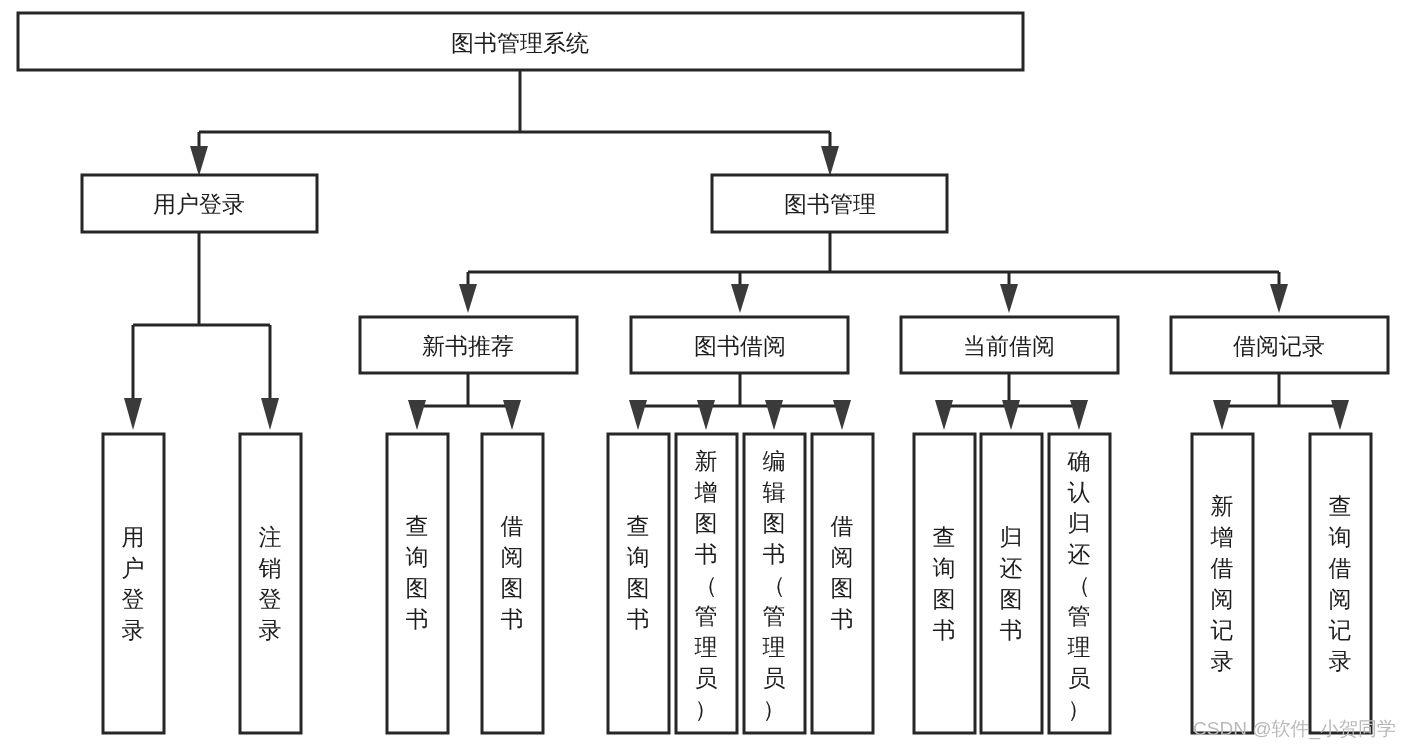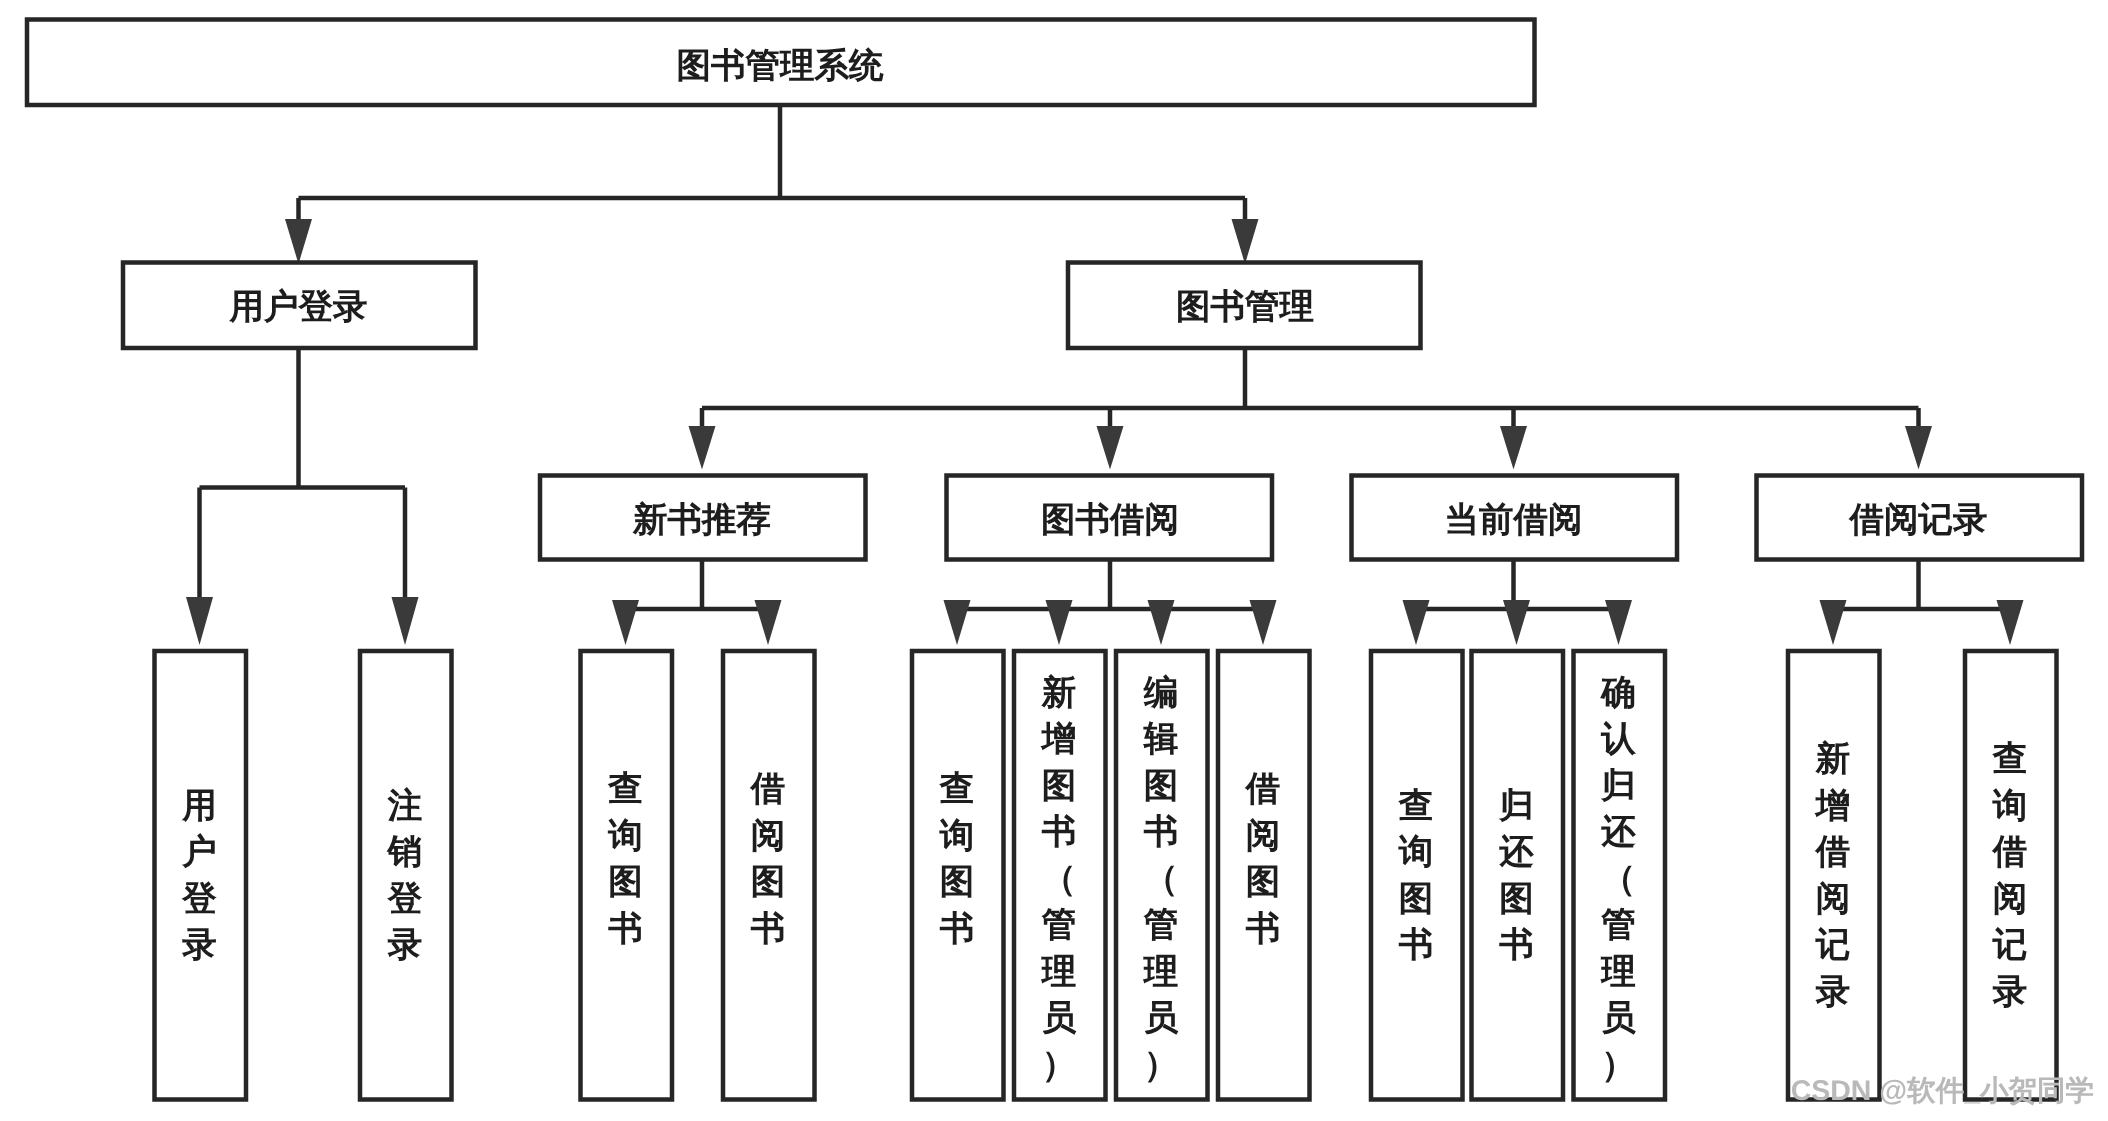--- a/index.html
+++ b/index.html
@@ -11,21 +11,20 @@
     width: 1405px;
     height: 747px;
     font-family: "Liberation Sans", "DejaVu Sans", sans-serif;
     overflow: hidden;
     position: relative;
   }
   #diagram-root {
     position: relative;
     width: 1405px;
     height: 747px;
-    font-weight: bold;
   }
   svg.diagram {
     position: absolute;
     top: 0;
     left: 0;
     width: 1405px;
     height: 747px;
     display: block;
   }
   .node-box {

